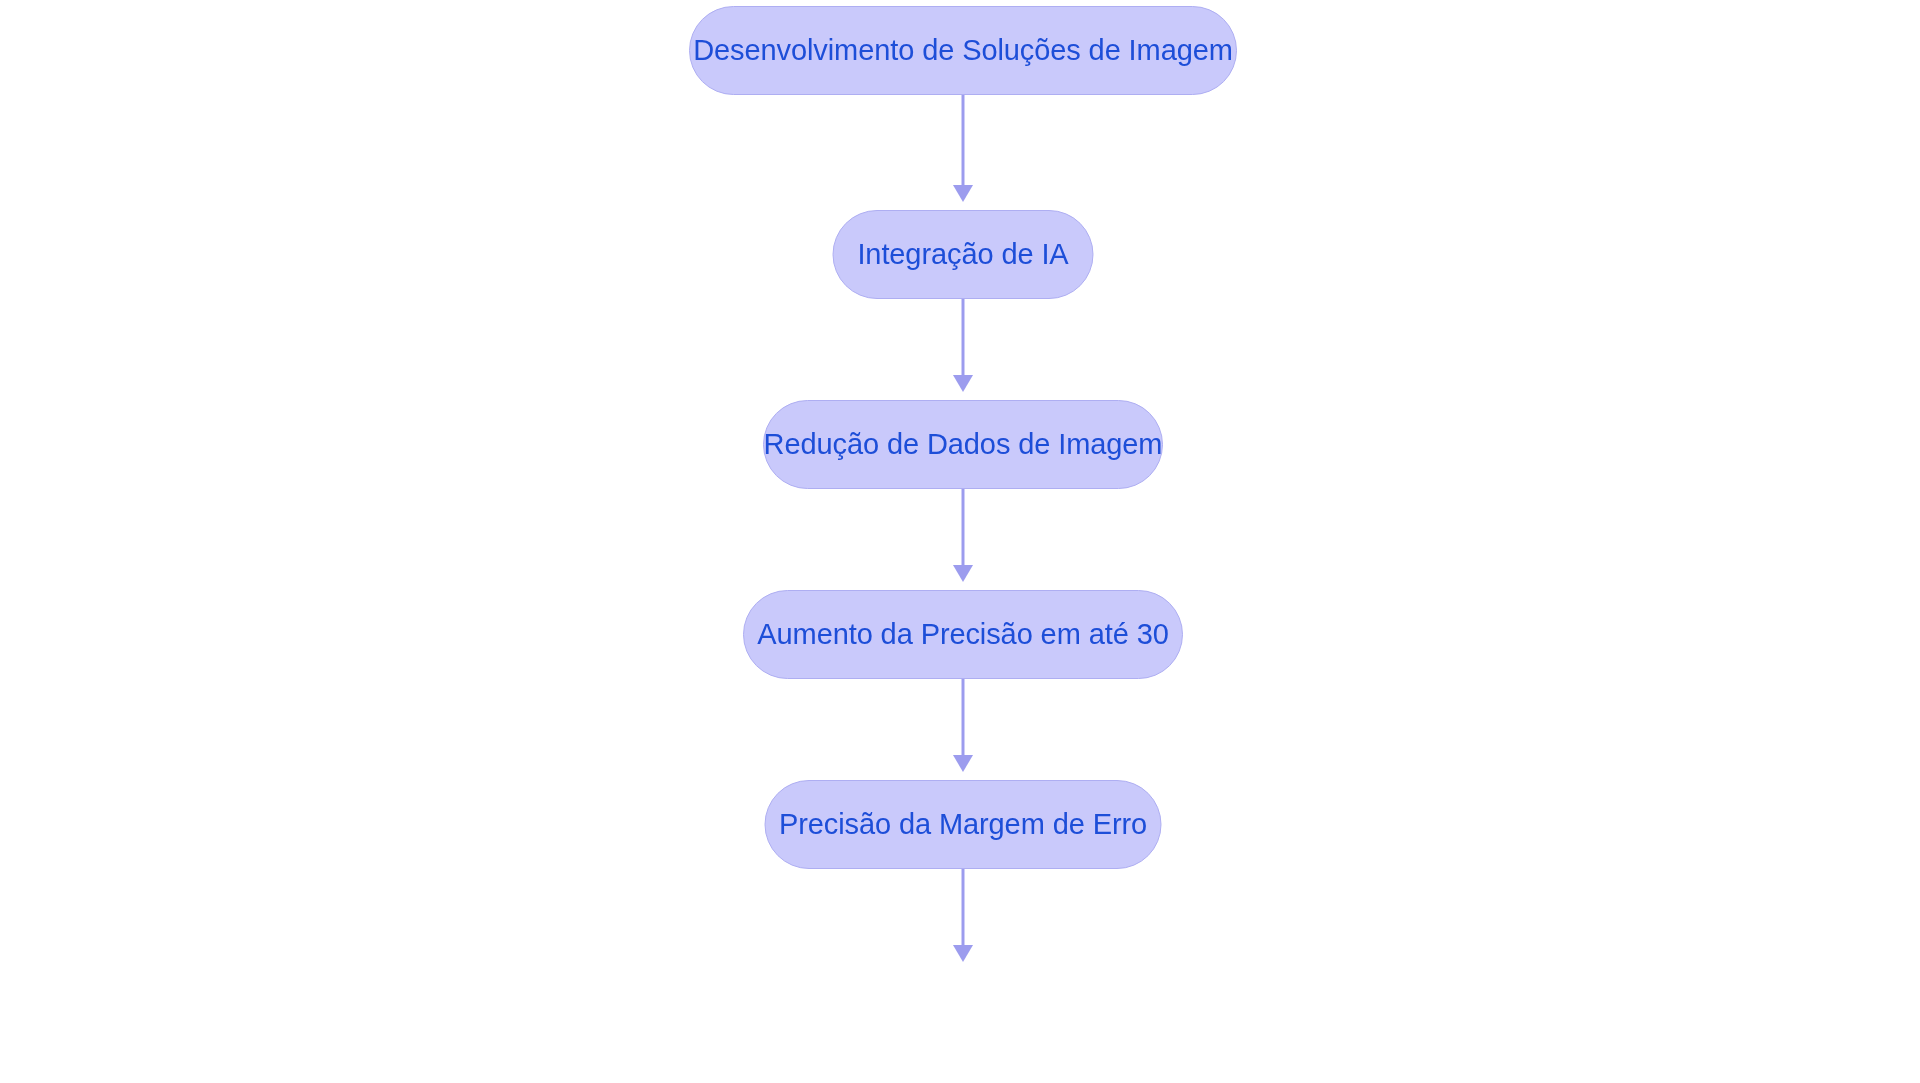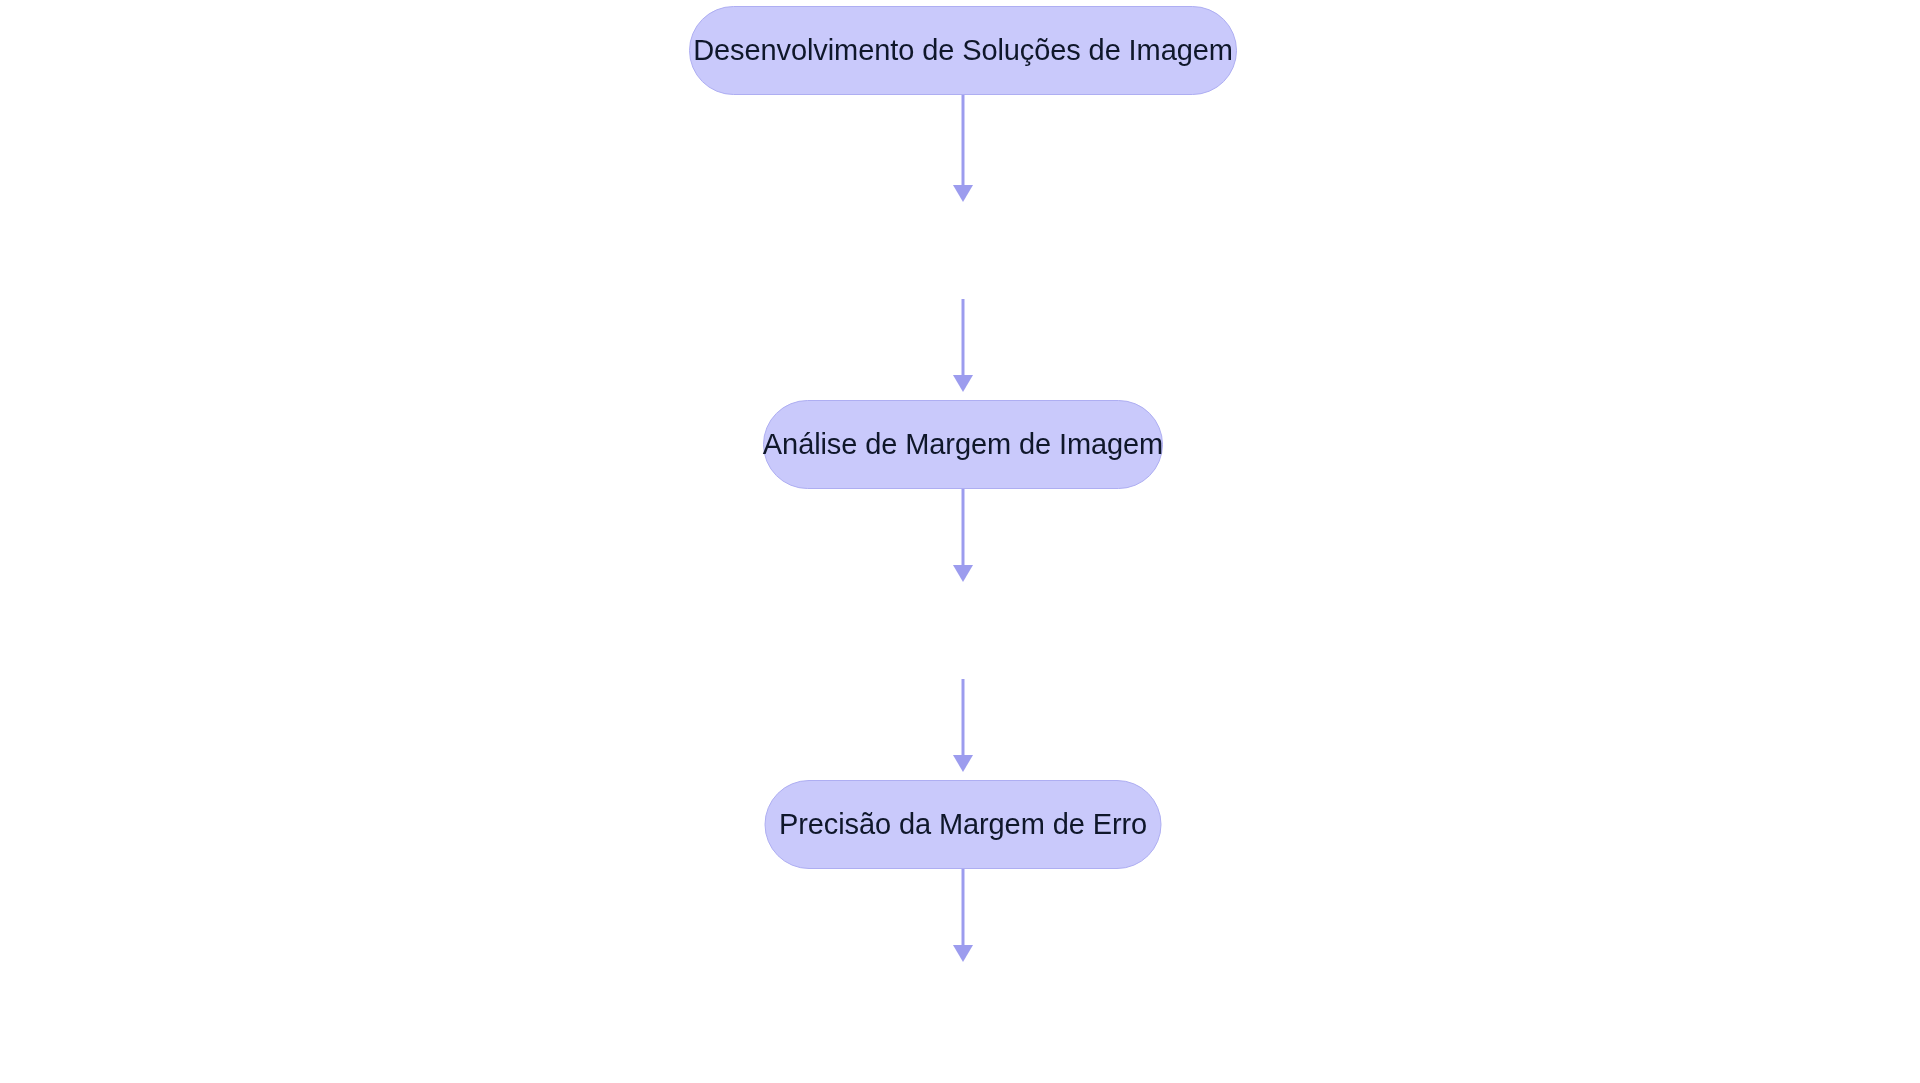--- a/index.html
+++ b/index.html
@@ -45,21 +45,21 @@
     display: flex;
     align-items: center;
     justify-content: center;
     background: #c9c9fb;
     border: 1.6px solid #aeaef2;
     border-radius: 999px;
     transform: translateX(-50%);
   }
 
   .flow-node-label {
-    color: #0f172a;
+    color: #1d4ed8;
     font-family: "Liberation Sans", "DejaVu Sans", sans-serif;
     font-size: 29px;
     font-weight: 400;
     line-height: 1.15;
     letter-spacing: -0.1px;
     white-space: nowrap;
     text-align: center;
     padding: 0 26px;
   }
 </style>
@@ -90,25 +90,31 @@
       <polygon points="953,945 973,945 963,962" stroke="none"></polygon>
     </g>
   </svg>
 
   <div class="node-layer">
 
     <div class="flow-node" style="left:963px; top:6px; width:548px; height:89px;">
       <span class="flow-node-label">Desenvolvimento de Soluções de Imagem</span>
     </div>
 
+    <div class="flow-node" style="left:963px; top:210px; width:261px; height:89px;">
+      <span class="flow-node-label">Integração de IA</span>
+    </div>
 
     <div class="flow-node" style="left:963px; top:400px; width:400px; height:89px;">
-      <span class="flow-node-label">Análise de Margem de Imagem</span>
+      <span class="flow-node-label">Redução de Dados de Imagem</span>
     </div>
 
+    <div class="flow-node" style="left:963px; top:590px; width:440px; height:89px;">
+      <span class="flow-node-label">Aumento da Precisão em até 30</span>
+    </div>
 
     <div class="flow-node" style="left:963px; top:780px; width:397px; height:89px;">
       <span class="flow-node-label">Precisão da Margem de Erro</span>
     </div>
 
 
   </div>
 </div>
 
 </body></html>

